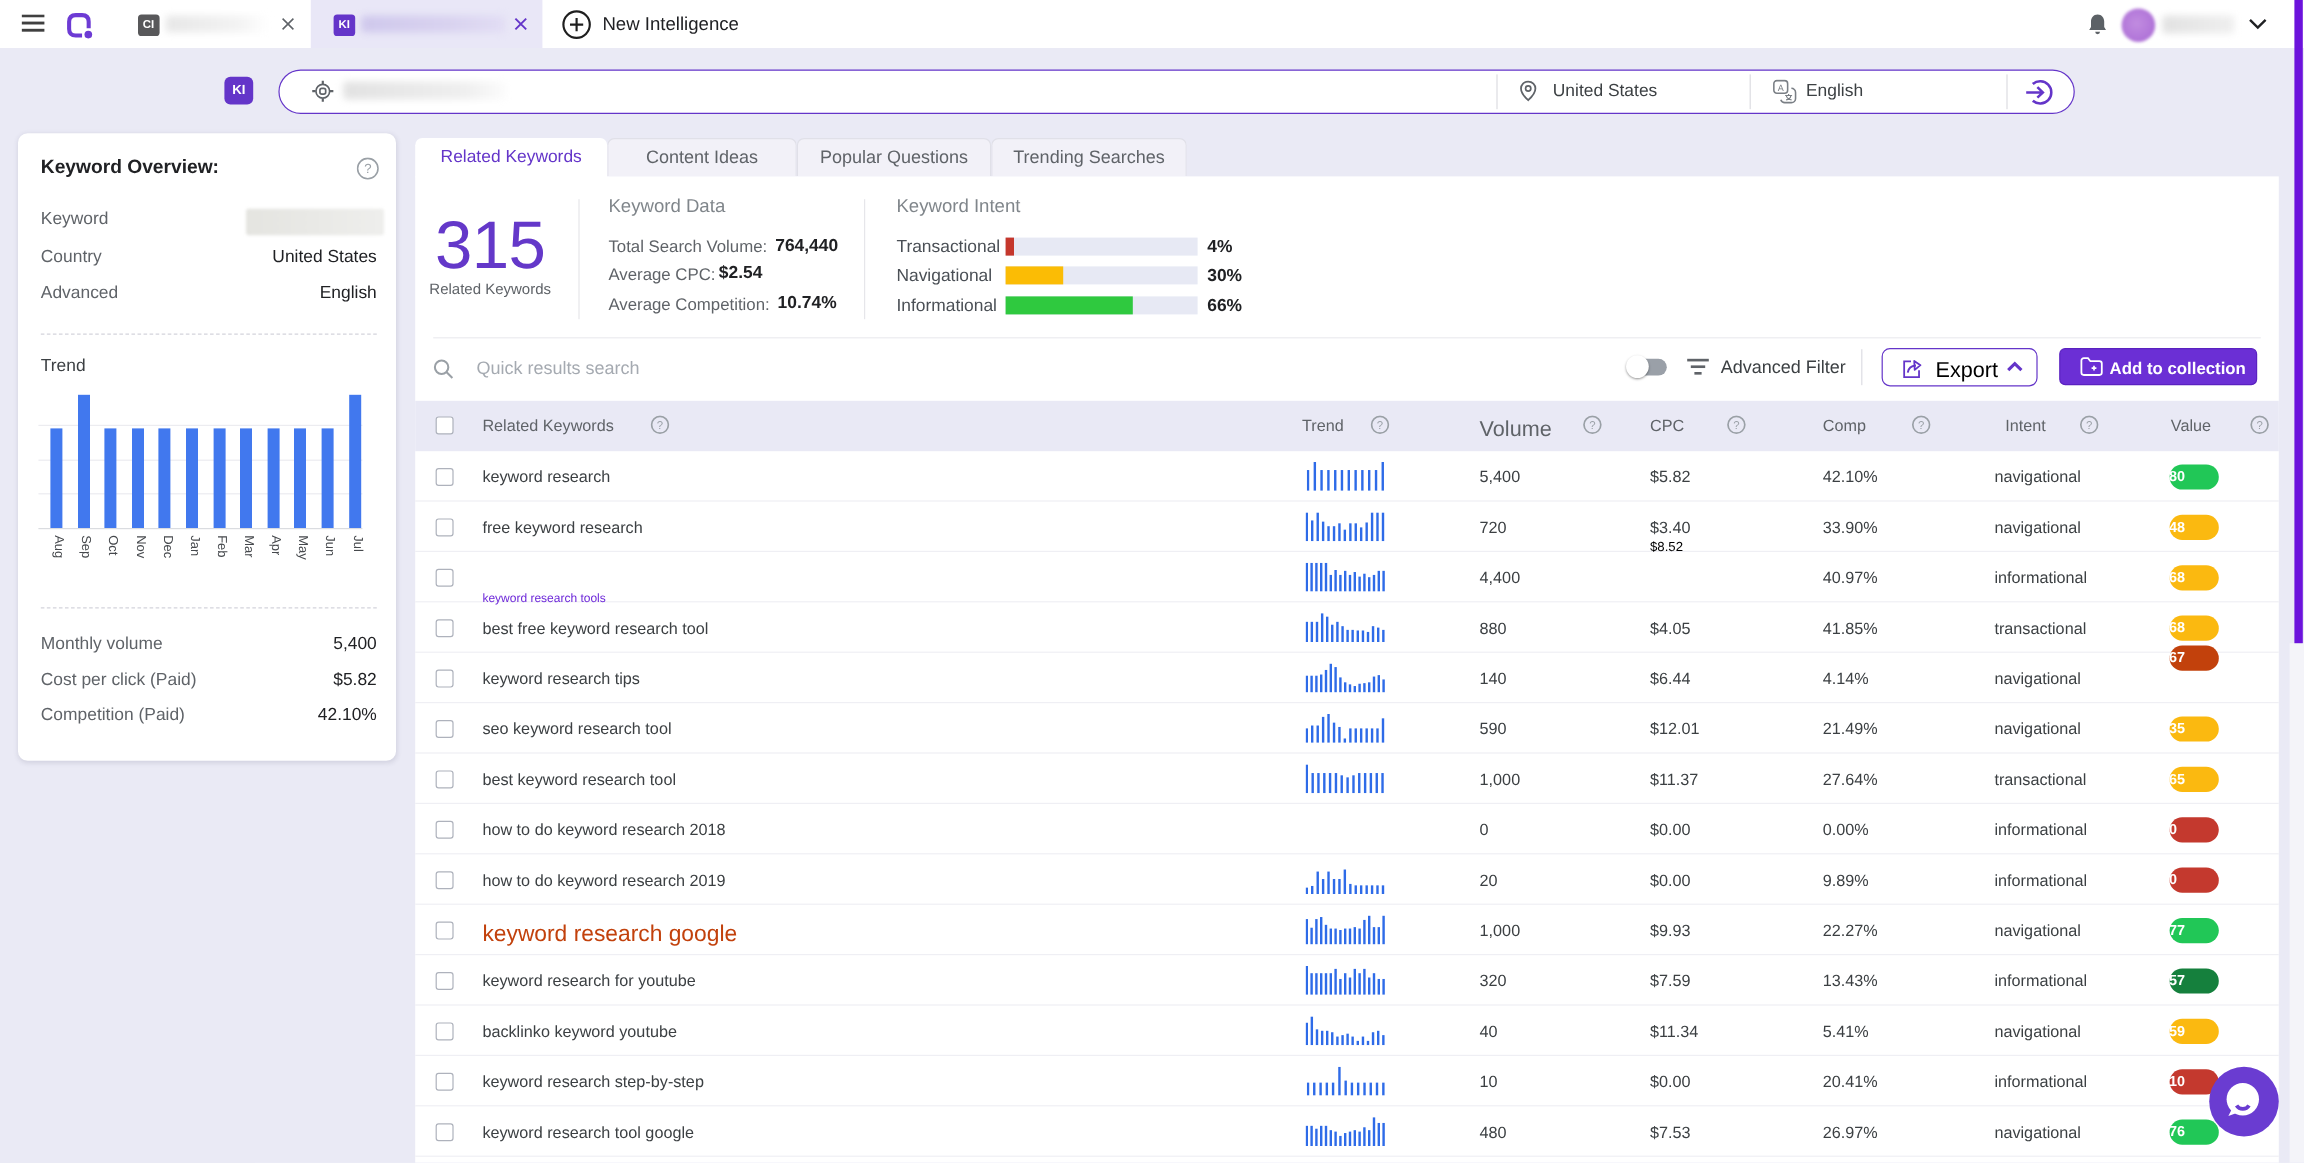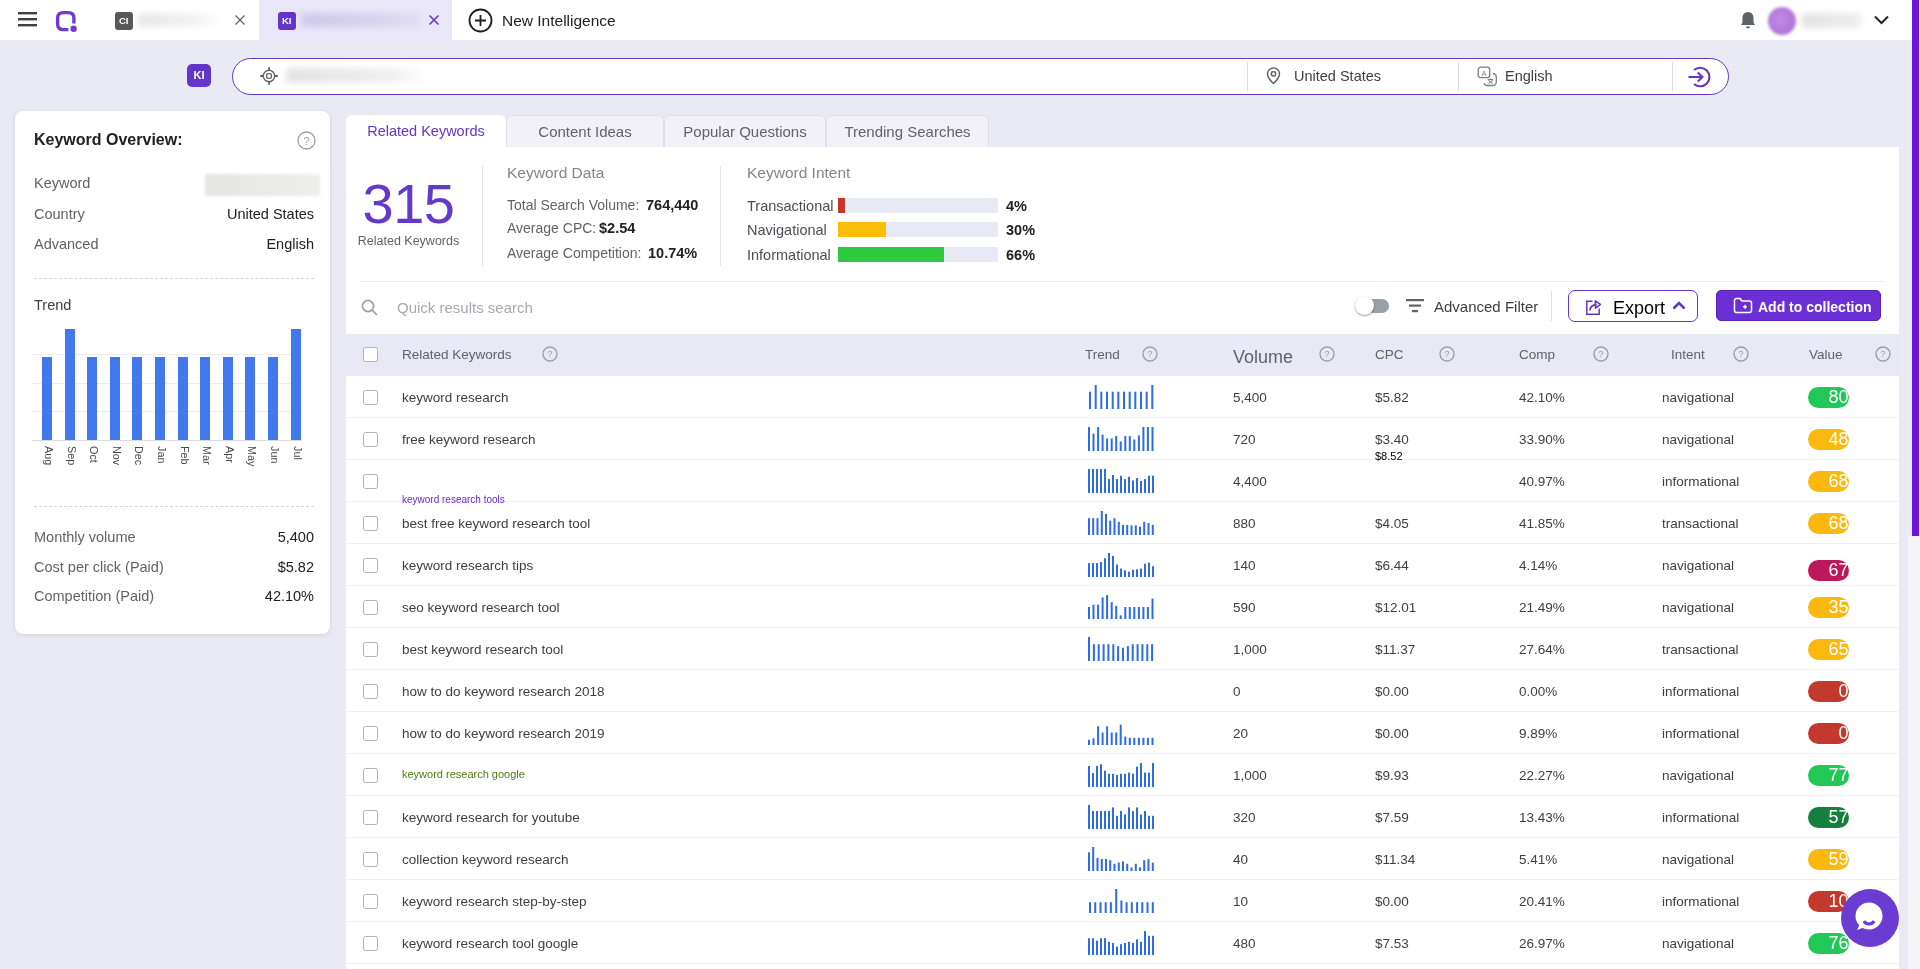--- a/index.html
+++ b/index.html
@@ -1,19 +1,19 @@
 <!DOCTYPE html>
 <html><head><meta charset="utf-8"><style>
 *{margin:0;padding:0;box-sizing:border-box}
 html,body{width:1920px;height:969px;overflow:hidden;background:#eaeaf5;font-family:"Liberation Sans",sans-serif;position:relative}
 .ab{position:absolute}
 .blur{filter:blur(3px);border-radius:3px}
 .ck{position:absolute;width:15px;height:15px;border:1.4px solid #aeb2bc;border-radius:2.5px;background:#fff}
 .dash{border-top:1px dashed #d4d4dc}
-.badge{position:absolute;width:41px;height:21px;border-radius:10.5px;color:#fff;font-size:18px;font-weight:normal;text-align:right;line-height:21px}
+.badge{position:absolute;width:41px;height:21px;border-radius:10.5px;color:#fff;font-size:12px;font-weight:bold;text-align:left;line-height:21px}
 </style></head><body>
 
 <div class="ab" style="left:0;top:0;width:1920px;height:40px;background:#fff"></div>
 <svg class="ab" style="left:18px;top:12px" width="20" height="16">
     <rect x="0" y="0" width="19" height="2.4" fill="#404040"></rect>
     <rect x="0" y="6" width="19" height="2.4" fill="#404040"></rect>
     <rect x="0" y="12" width="19" height="2.4" fill="#404040"></rect>
   </svg>
 <svg class="ab" style="left:54px;top:9px" width="26" height="26">
     <path d="M14.4 20.6 H9.1 Q3.6 20.6 3.6 15.1 V9.1 Q3.6 3.6 9.1 3.6 H14.4 Q19.9 3.6 19.9 9.1 V14.6" fill="none" stroke="#6d3bd4" stroke-width="3.4" stroke-linecap="butt"></path>
@@ -336,21 +336,21 @@
     <rect x="48.0" y="16.3" width="2" height="7.7" fill="#2e6be8"></rect>
     <rect x="52.0" y="15.6" width="2" height="8.4" fill="#2e6be8"></rect>
     <rect x="56.0" y="10.8" width="2" height="13.2" fill="#2e6be8"></rect>
     <rect x="60.0" y="9.6" width="2" height="14.4" fill="#2e6be8"></rect>
     <rect x="64.0" y="13.2" width="2" height="10.8" fill="#2e6be8"></rect>
   </svg>
 <div class="ab" style="left:1233px;top:558.0px;font-size:13.5px;color:#3c4043">140</div>
 <div class="ab" style="left:1375px;top:558.0px;font-size:13.5px;color:#3c4043">$6.44</div>
 <div class="ab" style="left:1519px;top:558.0px;font-size:13.5px;color:#3c4043">4.14%</div>
 <div class="ab" style="left:1662px;top:558.0px;font-size:13.5px;color:#3c4043">navigational</div>
-<div class="badge" style="left:1807.5px;top:560px;background:#be185d">67</div>
+<div class="badge" style="left:1807.5px;top:538px;background:#c2410c">67</div>
 <div class="ab" style="left:346px;top:627px;width:1553px;height:1px;background:#efeff4"></div>
 <div class="ck" style="left:363px;top:599.5px"></div>
 <div class="ab" style="left:402px;top:600.0px;font-size:13.5px;color:#3c4043">seo keyword research tool</div>
 <svg style="position:absolute;left:1088.3px;top:595.0px" width="67" height="24">
     <rect x="0.0" y="12.0" width="2" height="12.0" fill="#2e6be8"></rect>
     <rect x="4.5" y="9.6" width="2" height="14.4" fill="#2e6be8"></rect>
     <rect x="9.1" y="9.6" width="2" height="14.4" fill="#2e6be8"></rect>
     <rect x="13.6" y="2.4" width="2" height="21.6" fill="#2e6be8"></rect>
     <rect x="18.1" y="0.0" width="2" height="24" fill="#2e6be8"></rect>
     <rect x="22.7" y="7.2" width="2" height="16.8" fill="#2e6be8"></rect>
@@ -421,21 +421,21 @@
     <rect x="58.9" y="16.8" width="2" height="7.2" fill="#2e6be8"></rect>
     <rect x="63.5" y="16.8" width="2" height="7.2" fill="#2e6be8"></rect>
   </svg>
 <div class="ab" style="left:1233px;top:726.0px;font-size:13.5px;color:#3c4043">20</div>
 <div class="ab" style="left:1375px;top:726.0px;font-size:13.5px;color:#3c4043">$0.00</div>
 <div class="ab" style="left:1519px;top:726.0px;font-size:13.5px;color:#3c4043">9.89%</div>
 <div class="ab" style="left:1662px;top:726.0px;font-size:13.5px;color:#3c4043">informational</div>
 <div class="badge" style="left:1807.5px;top:722.5px;background:#c4392e">0</div>
 <div class="ab" style="left:346px;top:795px;width:1553px;height:1px;background:#efeff4"></div>
 <div class="ck" style="left:363px;top:767.5px"></div>
-<div class="ab" style="left:402px;top:768.0px;font-size:11px;color:#4d7c0f">keyword research google</div>
+<div class="ab" style="left:402px;top:768.0px;font-size:19px;color:#c2410c">keyword research google</div>
 <svg style="position:absolute;left:1088.0px;top:763.0px" width="68" height="24">
     <rect x="0.0" y="2.9" width="2" height="21.1" fill="#2e6be8"></rect>
     <rect x="4.0" y="10.1" width="2" height="13.9" fill="#2e6be8"></rect>
     <rect x="8.0" y="2.9" width="2" height="21.1" fill="#2e6be8"></rect>
     <rect x="12.0" y="1.2" width="2" height="22.8" fill="#2e6be8"></rect>
     <rect x="16.0" y="7.7" width="2" height="16.3" fill="#2e6be8"></rect>
     <rect x="20.0" y="10.8" width="2" height="13.2" fill="#2e6be8"></rect>
     <rect x="24.0" y="10.8" width="2" height="13.2" fill="#2e6be8"></rect>
     <rect x="28.0" y="12.0" width="2" height="12.0" fill="#2e6be8"></rect>
     <rect x="32.0" y="10.8" width="2" height="13.2" fill="#2e6be8"></rect>
@@ -475,21 +475,21 @@
     <rect x="60.0" y="10.8" width="2" height="13.2" fill="#2e6be8"></rect>
     <rect x="64.0" y="10.8" width="2" height="13.2" fill="#2e6be8"></rect>
   </svg>
 <div class="ab" style="left:1233px;top:810.0px;font-size:13.5px;color:#3c4043">320</div>
 <div class="ab" style="left:1375px;top:810.0px;font-size:13.5px;color:#3c4043">$7.59</div>
 <div class="ab" style="left:1519px;top:810.0px;font-size:13.5px;color:#3c4043">13.43%</div>
 <div class="ab" style="left:1662px;top:810.0px;font-size:13.5px;color:#3c4043">informational</div>
 <div class="badge" style="left:1807.5px;top:806.5px;background:#15803d">57</div>
 <div class="ab" style="left:346px;top:879px;width:1553px;height:1px;background:#efeff4"></div>
 <div class="ck" style="left:363px;top:851.5px"></div>
-<div class="ab" style="left:402px;top:852.0px;font-size:13.5px;color:#3c4043">collection keyword research</div>
+<div class="ab" style="left:402px;top:852.0px;font-size:13.5px;color:#3c4043">backlinko keyword youtube</div>
 <svg style="position:absolute;left:1088.1px;top:847.0px" width="68" height="24">
     <rect x="0.0" y="5.3" width="2" height="18.7" fill="#2e6be8"></rect>
     <rect x="4.2" y="0.0" width="2" height="24" fill="#2e6be8"></rect>
     <rect x="8.5" y="10.8" width="2" height="13.2" fill="#2e6be8"></rect>
     <rect x="12.8" y="12.0" width="2" height="12.0" fill="#2e6be8"></rect>
     <rect x="17.0" y="12.0" width="2" height="12.0" fill="#2e6be8"></rect>
     <rect x="21.2" y="13.2" width="2" height="10.8" fill="#2e6be8"></rect>
     <rect x="25.5" y="16.8" width="2" height="7.2" fill="#2e6be8"></rect>
     <rect x="29.8" y="15.6" width="2" height="8.4" fill="#2e6be8"></rect>
     <rect x="34.0" y="14.4" width="2" height="9.6" fill="#2e6be8"></rect>

